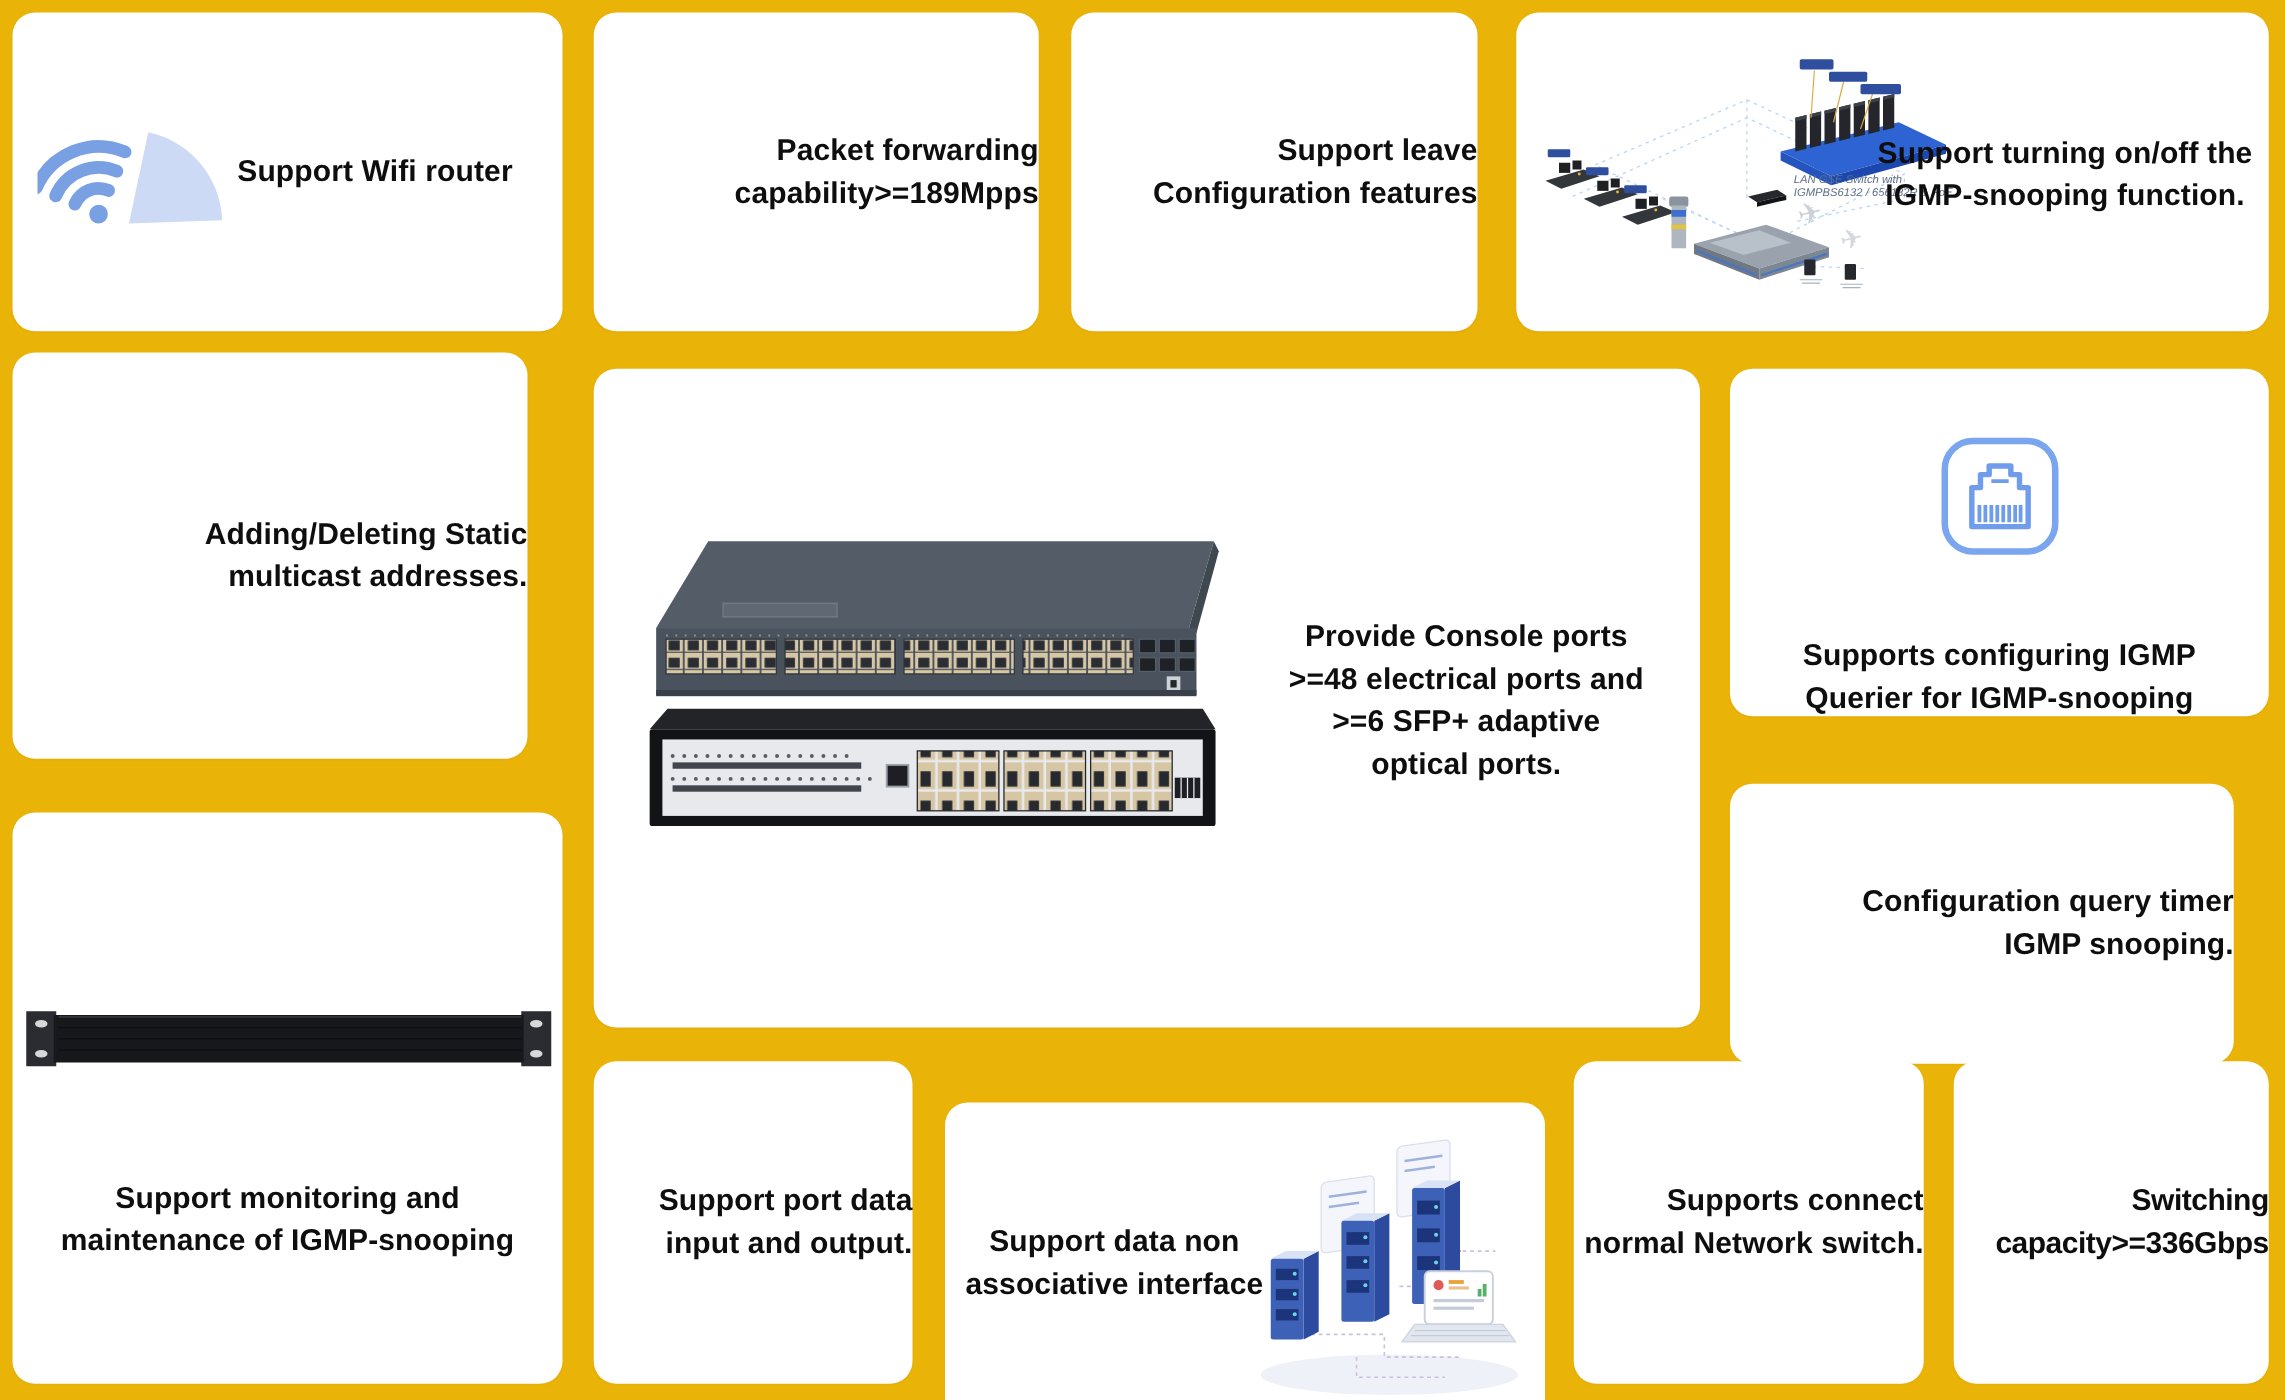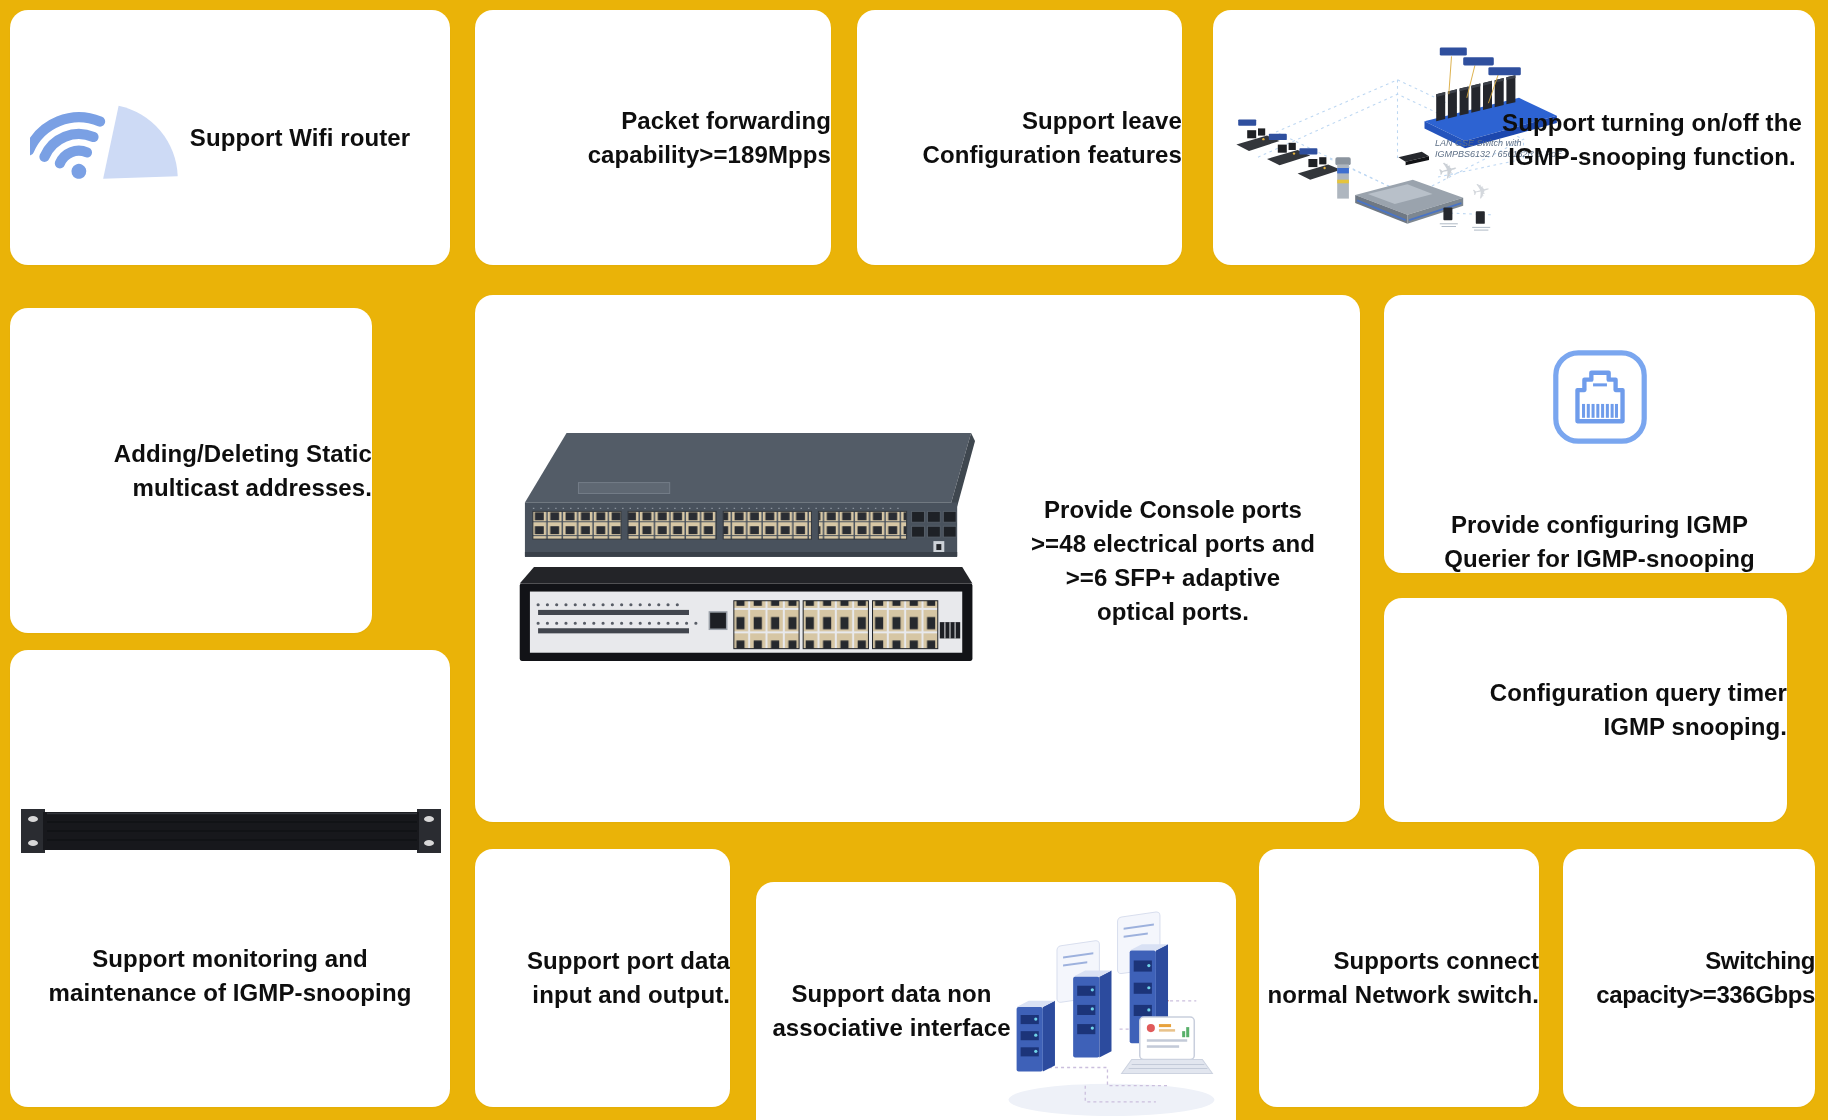--- a/index.html
+++ b/index.html
@@ -135,21 +135,21 @@
         <line x1="278" y1="226" x2="298" y2="226"></line>
           <line x1="280" y1="229" x2="296" y2="229"></line>
       </g>
     </svg>
     <div class="caption" style="left:222px;top:128px;width:140px">LAN GSE Switch with
 IGMPBS6132 / 656132R &amp; PoE</div>
     <div class="txt" style="left:283px;top:96px;width:312px">Support turning on/off the
 IGMP-snooping function.</div>
   </div>
 
-  <div class="card" style="left:10px;top:308px;width:362px;height:325px">
+  <div class="card" style="left:10px;top:282px;width:412px;height:325px">
     <div class="txt vcenter">Adding/Deleting Static
 multicast addresses.</div>
   </div>
 
   <div class="card" style="left:475px;top:295px;width:885px;height:527px">
 
     <svg viewBox="0 0 465 140" style="left:42px;top:130px;width:461px;height:139px">
       <defs>
         <pattern id="pp1" width="15.5" height="14" patternUnits="userSpaceOnUse">
           <rect width="14" height="13" fill="#d7c7a5"></rect>
@@ -222,25 +222,25 @@
         <line x1="41" y1="68" x2="41" y2="84"></line>
           <line x1="46.5" y1="68" x2="46.5" y2="84"></line>
         <line x1="52" y1="68" x2="52" y2="84"></line>
           <line x1="57.5" y1="68" x2="57.5" y2="84"></line>
         <line x1="63" y1="68" x2="63" y2="84"></line>
           <line x1="68.5" y1="68" x2="68.5" y2="84"></line>
         <line x1="74" y1="68" x2="74" y2="84"></line>
           <line x1="79" y1="68" x2="79" y2="84"></line>
       </g>
     </svg>
-    <div class="txt" style="left:0;right:0;top:213px">Provide configuring IGMP
+    <div class="txt" style="left:0;right:0;top:213px">Supports configuring IGMP
 Querier for IGMP-snooping</div>
   </div>
 
-  <div class="card" style="left:1384px;top:598px;width:403px;height:224px">
+  <div class="card" style="left:1384px;top:627px;width:403px;height:224px">
     <div class="txt vcenter">Configuration query timer
 IGMP snooping.</div>
   </div>
 
   <div class="card" style="left:10px;top:650px;width:440px;height:457px">
     <svg viewBox="0 0 420 58" style="left:10px;top:152px;width:422px;height:58px">
       <rect x="0" y="7" width="24" height="44" fill="#2a2c31"></rect>
       <ellipse cx="12" cy="17" rx="5" ry="3" fill="#d8d8d8"></ellipse>
         <ellipse cx="12" cy="41" rx="5" ry="3" fill="#d8d8d8"></ellipse>
       <rect x="396" y="7" width="24" height="44" fill="#2a2c31"></rect>

